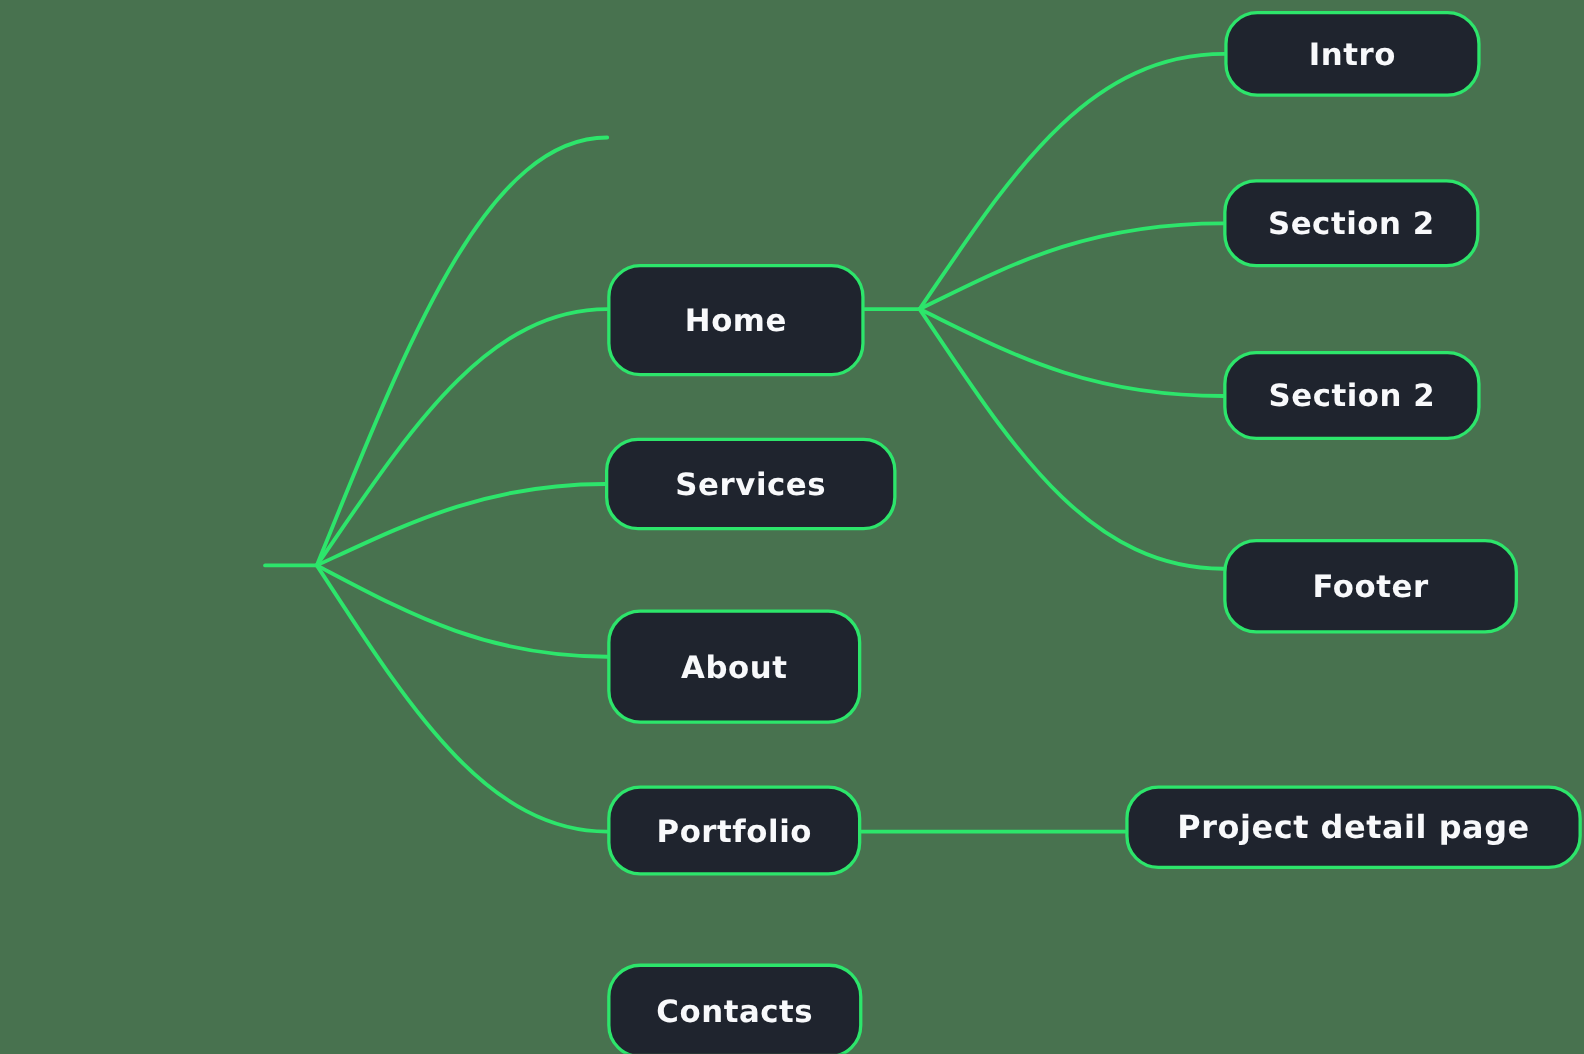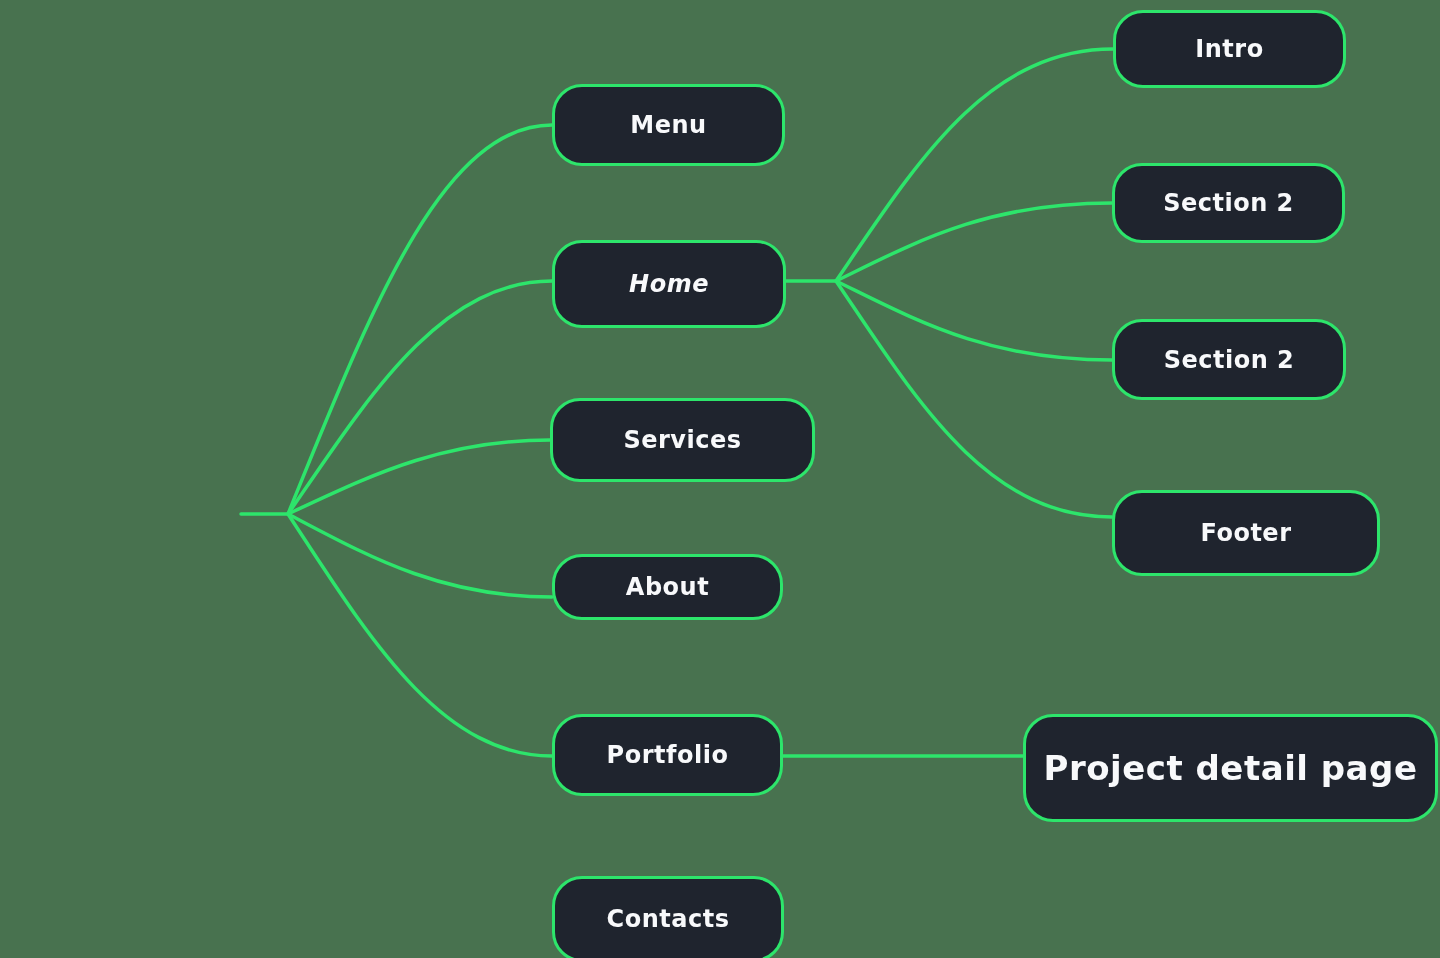--- a/index.html
+++ b/index.html
@@ -31,44 +31,44 @@
     stroke-width:3.5;
     stroke-linecap:round;
   }
   .node{
     position:absolute;
     display:flex;align-items:center;justify-content:center;
     background:var(--node-fill);
     border:3px solid var(--accent);
     border-radius:30px;
     color:var(--node-text);
-    font-size:24px;
+    font-size:28px;
     font-weight:600;
     letter-spacing:.5px;
     cursor:pointer;
     user-select:none;
   }
   .node--root{
     background:var(--root-fill);
     border:none;
     border-radius:9px;
     color:var(--root-text);
   }
   #node-website{left:1px;top:467px;width:240px;height:94px;}
   #node-menu{left:552px;top:84px;width:233px;height:82px;}
-  #node-home{left:552px;top:240px;width:234px;height:88px;font-style:italic;}
+  #node-home{left:552px;top:240px;width:234px;height:102px;}
   #node-services{left:550px;top:398px;width:265px;height:84px;}
-  #node-about{left:552px;top:554px;width:231px;height:66px;}
+  #node-about{left:552px;top:554px;width:231px;height:104px;}
   #node-portfolio{left:552px;top:714px;width:231px;height:82px;}
   #node-contacts{left:552px;top:876px;width:232px;height:86px;}
   #node-intro{left:1113px;top:10px;width:233px;height:78px;}
   #node-section1{left:1112px;top:163px;width:233px;height:80px;}
   #node-section2{left:1112px;top:319px;width:234px;height:81px;justify-content:center;}
   #node-footer{left:1112px;top:490px;width:268px;height:86px;}
-  #node-project-detail{left:1023px;top:714px;width:415px;height:108px;font-size:34px;}
+  #node-project-detail{left:1023px;top:714px;width:415px;height:76px;font-size:29px;}
 </style>
 </head>
 <body>
 
 <div class="canvas">
 
   <svg class="edges" viewBox="0 0 1440 958" aria-hidden="true">
     <path d="M 241 514 L 290 514"></path>
     <path d="M 288 514 C 368 318 440 125 552 125"></path>
     <path d="M 288 514 C 368 398 440 281 552 281"></path>
@@ -77,23 +77,20 @@
     <path d="M 288 514 C 368 636 440 756 552 756"></path>
     <path d="M 786 281 L 838 281"></path>
     <path d="M 836 281 C 916 164 986 49 1113 49"></path>
     <path d="M 836 281 C 916 242 986 203 1112 203"></path>
     <path d="M 836 281 C 916 320 986 360 1112 360"></path>
     <path d="M 836 281 C 916 399 986 517 1112 517"></path>
     <path d="M 783 756 L 1023 756"></path>
   </svg>
 
 
-  <div class="node" id="node-menu">
-    <span>Menu</span>
-  </div>
 
   <div class="node" id="node-home">
     <span>Home</span>
   </div>
 
   <div class="node" id="node-services">
     <span>Services</span>
   </div>
 
   <div class="node" id="node-about">

